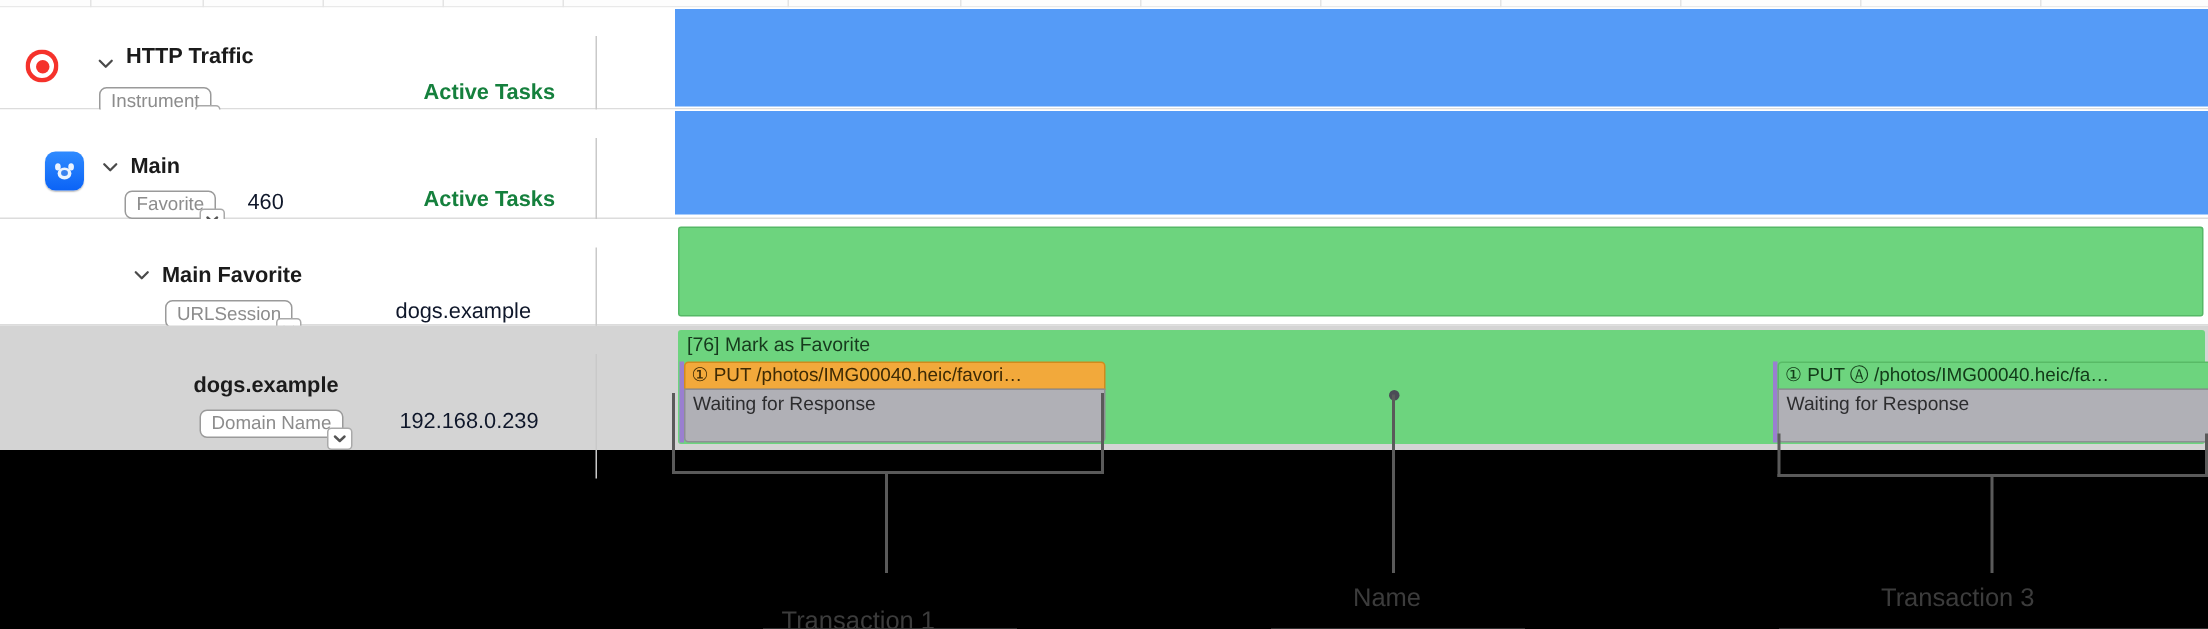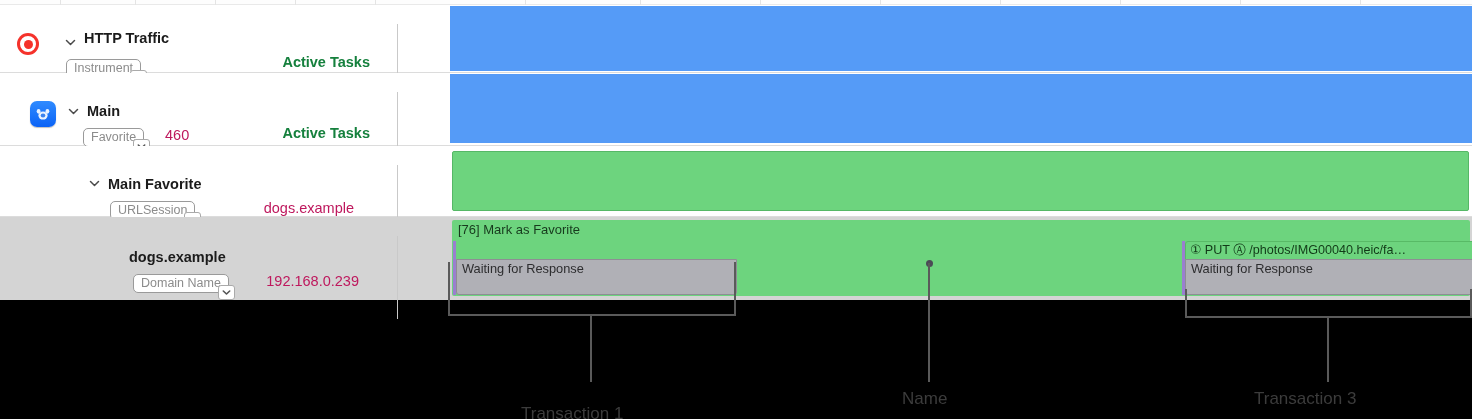--- a/index.html
+++ b/index.html
@@ -41,21 +41,21 @@
 
   .tname{position:absolute;font-weight:bold;font-size:14.5px;color:#1b1b1b;white-space:nowrap;}
 
   .tokenwrap{position:absolute;height:20px;}
   .token{display:inline-block;border:1px solid #9a9a9a;border-radius:5px;
          padding:1px 7px 2px 7px;font-size:12.5px;color:#8c8c8c;background:#fff;
          line-height:14px;white-space:nowrap;}
   .tokenbadge{position:absolute;right:-6px;bottom:-7px;width:15px;height:13px;border-radius:3px;
          background:#fff;border:1px solid #aaa;display:flex;align-items:center;justify-content:center;}
 
-  .detail{position:absolute;font-size:14.5px;color:#be185d;white-space:nowrap;}
+  .detail{position:absolute;font-size:14.5px;color:#0f172a;white-space:nowrap;}
   .detail.blue{color:#15803d;font-weight:bold;}
 
   
   .bar{position:absolute;box-sizing:border-box;}
   .bar.blue{background:#559bf7;}
   .bar.green{background:#6dd47e;border:1px solid #55b866;}
   .bar.greenflat{background:#6dd47e;}
 
   .barlabel{position:absolute;font-size:13px;color:#173a1d;white-space:nowrap;}
 
@@ -195,20 +195,21 @@
         <div class="detail" style="right:38px;top:37px">192.168.0.239</div>
       </div>
 
       <div class="lane">
 
         <div class="bar greenflat" style="left:2px;top:3px;right:2px;bottom:4px;border-radius:2px"></div>
         <div class="barlabel" style="left:8px;top:5px;font-weight:normal">[76] Mark as Favorite</div>
 
         <div class="txn" style="left:6px;top:24px;width:281px;height:54px">
           <div class="lefttab"></div>
+          <div class="hdr">① PUT /photos/IMG00040.heic/favori…</div>
           <div class="body">Waiting for Response</div>
         </div>
 
         <div class="txn g" style="left:735px;top:24px;width:290px;height:54px">
           <div class="lefttab"></div>
           <div class="hdr">① PUT Ⓐ /photos/IMG00040.heic/fa…</div>
           <div class="body">Waiting for Response</div>
         </div>
       </div>
     </div>

